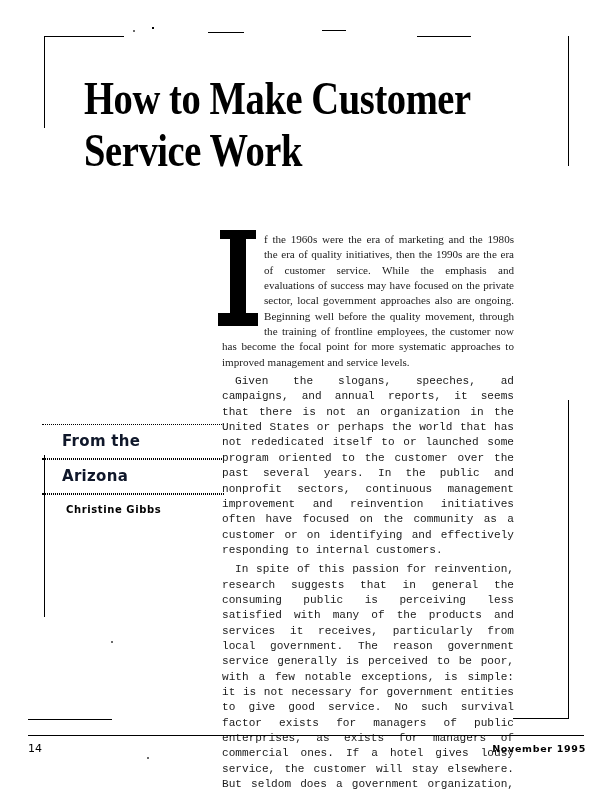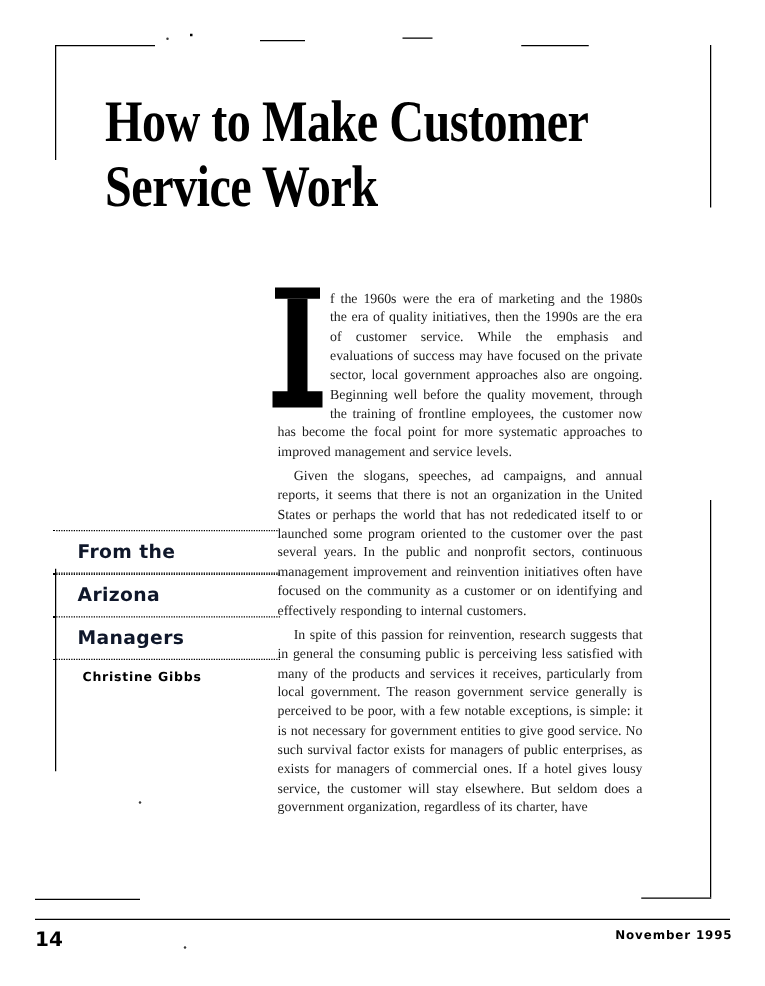--- a/index.html
+++ b/index.html
@@ -133,38 +133,38 @@
 
   .para {
     font-family: "Liberation Serif", "DejaVu Serif", serif;
     font-size: 11.1px;
     line-height: 15.35px;
     color: #1a1a1a;
     text-align: justify;
     margin: 4px;
     word-spacing: 0.3px;
   }
-  .para + .para { text-indent: 13px; }
+  .para + .para { text-indent: 13px; font-family: Liberation Mono, monospace; }
 
   
   #footer-rule {
     position: absolute;
     left: 28px;
     top: 735px;
     width: 556px;
     height: 1px;
     background: #000;
   }
   #page-num {
     position: absolute;
     left: 28px;
     top: 742px;
     font-family: "DejaVu Sans", "Liberation Sans", sans-serif;
-    font-weight: bold;
-    font-size: 16px;
+    font-weight: normal;
+    font-size: 11px;
     color: #000;
   }
   #issue-date {
     position: absolute;
     right: 26px;
     top: 743px;
     font-family: "DejaVu Sans", "Liberation Sans", sans-serif;
     font-weight: bold;
     font-size: 9.5px;
     letter-spacing: 0.7px;
@@ -209,21 +209,20 @@
     <div class="tline">Service Work</div>
   </div>
 
   <div id="sidebar">
     <div class="side-rule"></div>
     <div class="side-line">From the</div>
     <div class="side-rule"></div>
     <div class="side-rule"></div>
     <div class="side-line">Arizona</div>
     <div class="side-rule"></div>
-    <div class="side-line">Managers</div>
     <div class="side-rule"></div>
     <div id="byline">Christine Gibbs</div>
   </div>
 
   <div id="body-col">
     <div id="dropcap">
       <span class="stem serif-top"></span>
       <span class="stem serif-mid"></span>
       <span class="stem serif-bottom"></span>
     </div>

